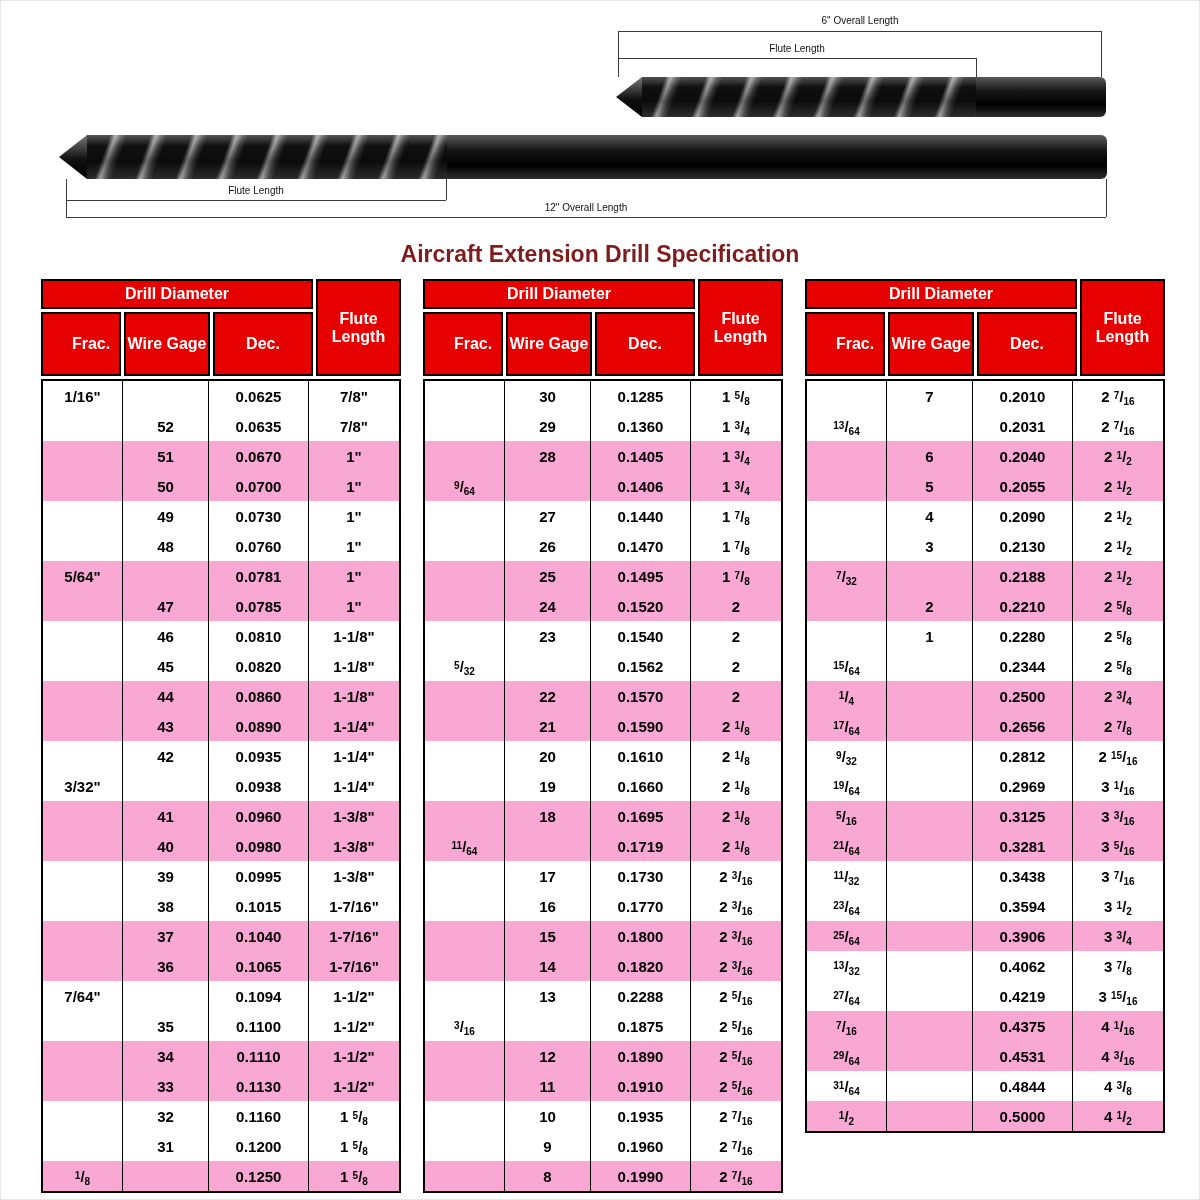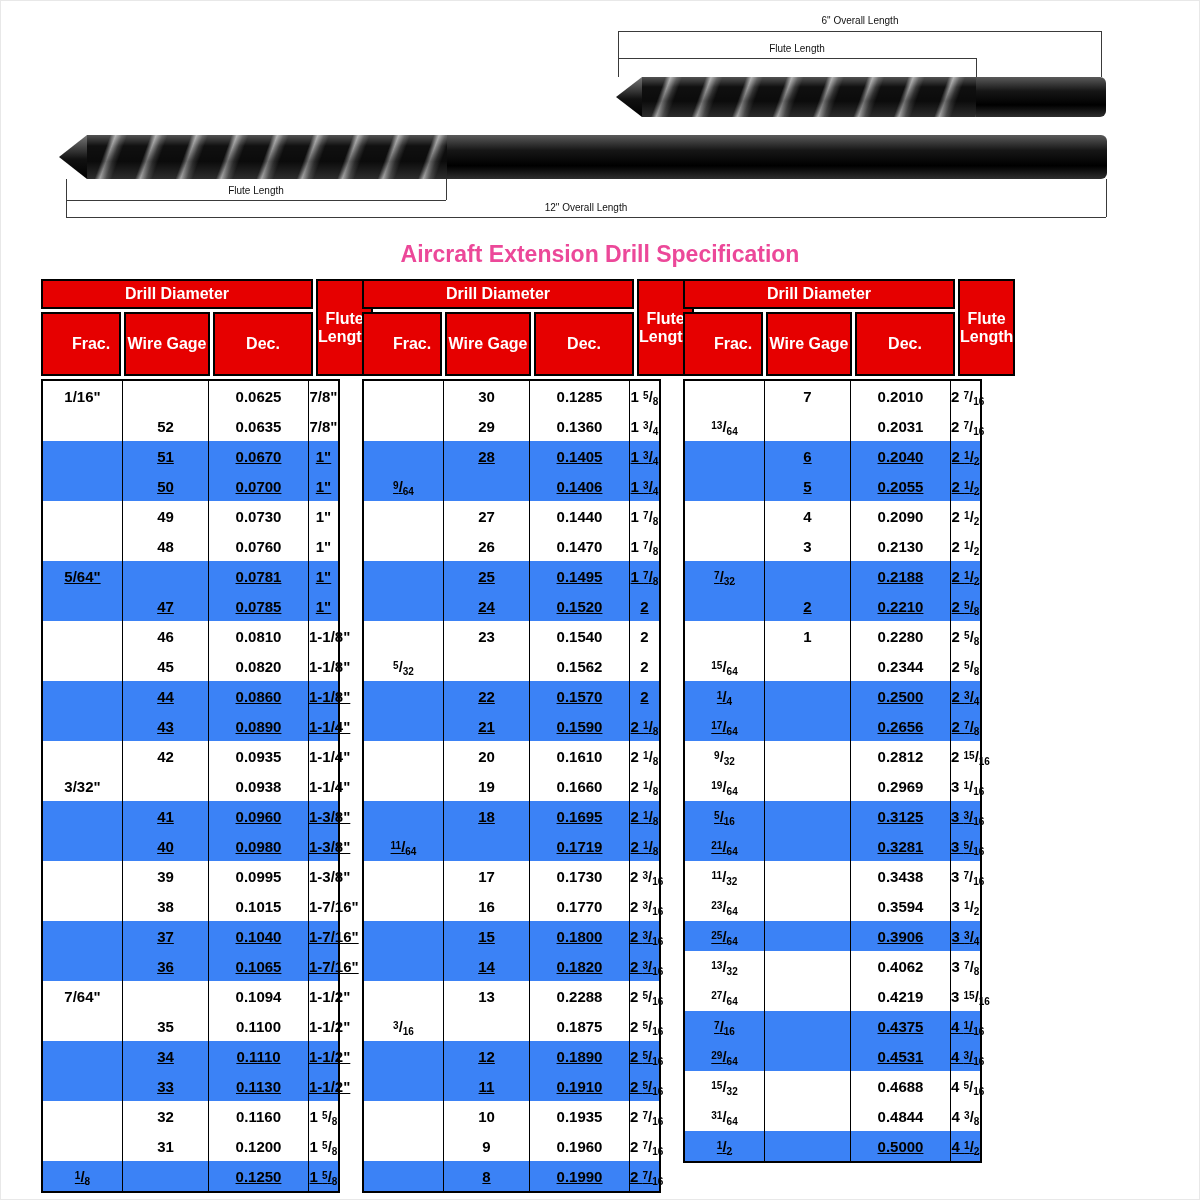--- a/index.html
+++ b/index.html
@@ -19,36 +19,36 @@
   .drill6{left:615px;top:76px;width:490px;height:40px;}
   .drill6 .tip{width:26px;} .drill6 .flute{width:334px;}
   .drill12{left:58px;top:134px;width:1048px;height:44px;}
   .drill12 .tip{width:28px;} .drill12 .flute{width:360px;}
   .dline{position:absolute;border-top:1.5px solid #3a3a3a;}
   .dtick{position:absolute;border-left:1.5px solid #3a3a3a;}
   .dlabel{position:absolute;font-size:10px;color:#111;text-align:center;white-space:nowrap;}
 
   
   .title{position:absolute;top:240px;left:0;width:100%;text-align:center;
-    font-size:23px;font-weight:bold;color:#ec4899;}
+    font-size:23px;font-weight:bold;color:#7f1d1d;}
 
   
   .tables{position:absolute;top:278px;left:40px;display:flex;gap:22px;}
-  .spec-table{width:299px;}
+  .spec-table{width:360px;}
   .thead{display:grid;grid-template-columns:80px 86px 100px 1fr;grid-template-rows:30px 64px;gap:3px;}
   .hcell{background:#e60000;border:2px solid #000;color:#fff;font-weight:bold;
     display:flex;align-items:center;justify-content:center;text-align:center;font-size:16px;line-height:1.1;box-sizing:border-box;}
   .h-dd{grid-column:1/4;grid-row:1;}
   .h-fl{grid-column:4;grid-row:1/3;font-size:16px;}
   .h-frac{grid-column:1;grid-row:2;padding-left:20px;}
   .h-wire{grid-column:2;grid-row:2;}
   .h-dec{grid-column:3;grid-row:2;}
   .tbody{margin-top:3px;border:2px solid #000;background:#fff;}
   .trow{display:grid;grid-template-columns:80px 86px 100px 1fr;height:30px;}
-  .trow.green{background:#3b82f6;text-decoration:underline;}
+  .trow.green{background:#f9a8d4;}
   .tcell{display:flex;align-items:center;justify-content:center;
     font-weight:bold;font-size:15px;color:#000;border-right:1.5px solid #000;box-sizing:border-box;}
   .tcell.c-flute{border-right:none;}
   .cv{white-space:nowrap;}
   .cv sup{font-size:10px;position:relative;top:-3px;vertical-align:baseline;}
   .cv sub{font-size:10px;position:relative;top:3px;vertical-align:baseline;}
 </style>
 </head>
 <body>
 
@@ -1193,34 +1193,20 @@
             </div>
             <div class="tcell c-dec">
               <span class="cv">0.4531</span>
             </div>
             <div class="tcell c-flute">
               <span class="cv">4 <sup>3</sup>/<sub>16</sub></span>
             </div>
           </div>
           <div class="trow">
             <div class="tcell c-frac">
-              <span class="cv"><sup>15</sup>/<sub>32</sub></span>
-            </div>
-            <div class="tcell c-wire">
-              <span class="cv"></span>
-            </div>
-            <div class="tcell c-dec">
-              <span class="cv">0.4688</span>
-            </div>
-            <div class="tcell c-flute">
-              <span class="cv">4 <sup>5</sup>/<sub>16</sub></span>
-            </div>
-          </div>
-          <div class="trow">
-            <div class="tcell c-frac">
               <span class="cv"><sup>31</sup>/<sub>64</sub></span>
             </div>
             <div class="tcell c-wire">
               <span class="cv"></span>
             </div>
             <div class="tcell c-dec">
               <span class="cv">0.4844</span>
             </div>
             <div class="tcell c-flute">
               <span class="cv">4 <sup>3</sup>/<sub>8</sub></span>

